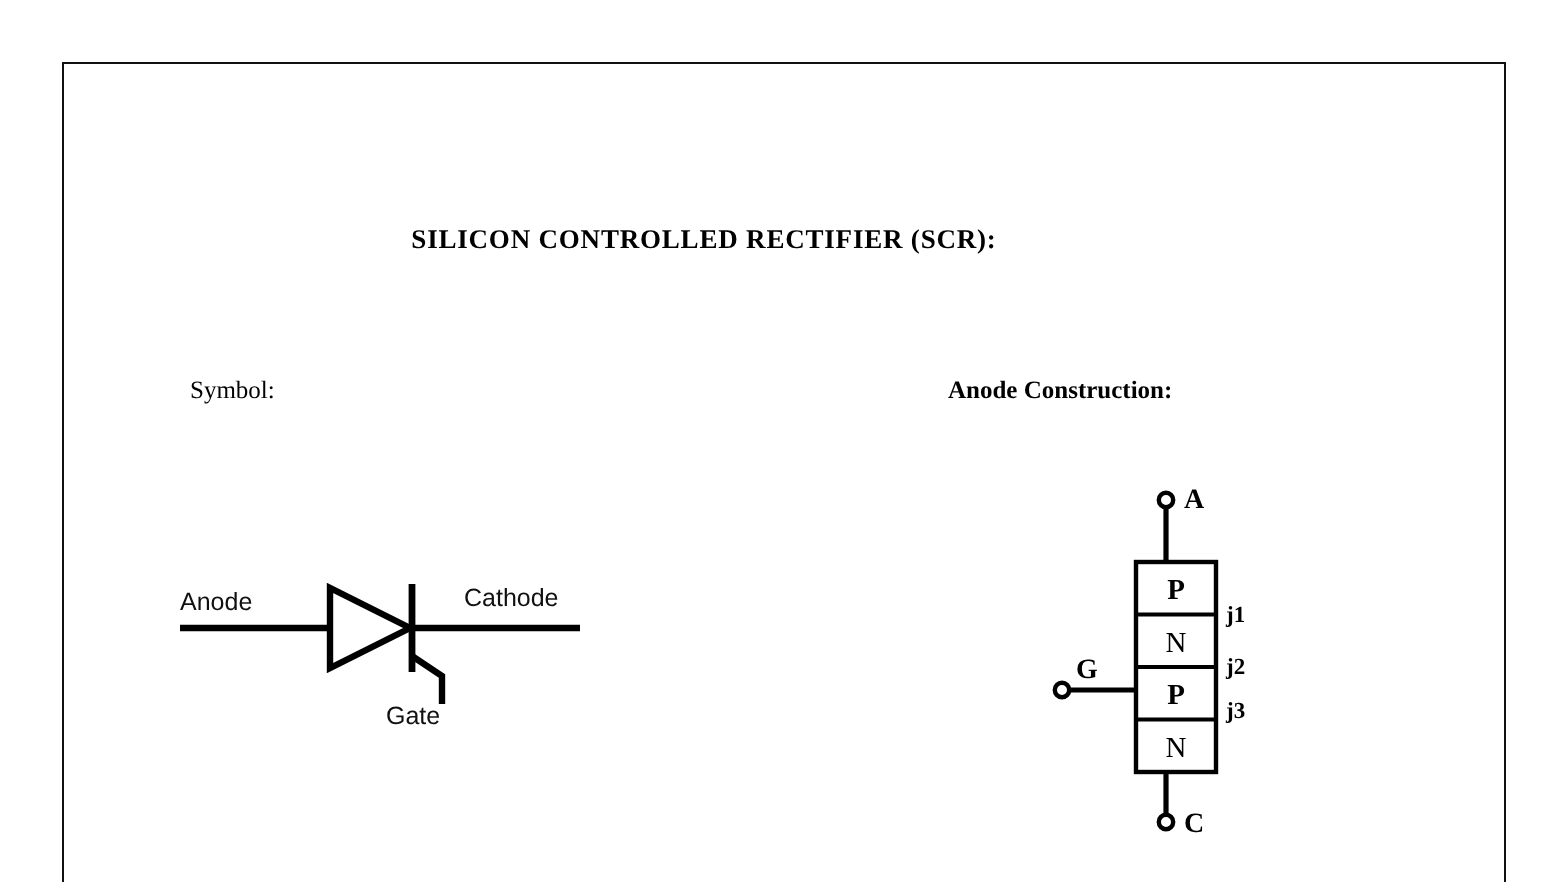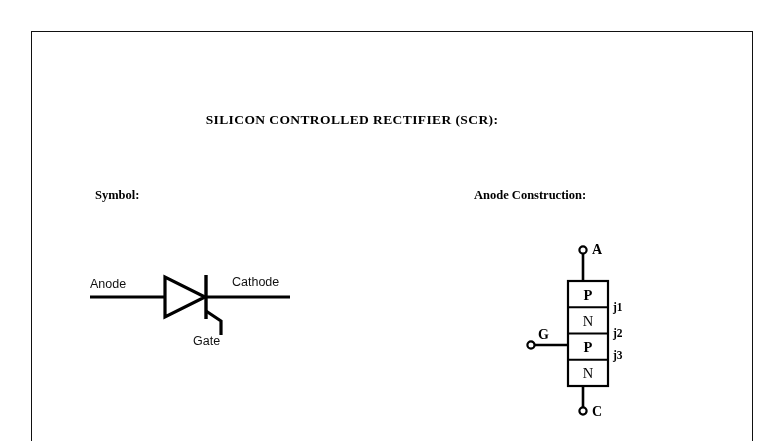--- a/index.html
+++ b/index.html
@@ -38,36 +38,36 @@
     text-align: center;
     font-weight: bold;
     font-size: 13.5px;
     letter-spacing: 0.4px;
     white-space: nowrap;
   }
   #symbol-heading {
     position: absolute;
     left: 95px;
     top: 188px;
-    font-weight: bold;
+    font-weight: normal;
     font-size: 12.5px;
     white-space: nowrap;
   }
   #block-heading {
     position: absolute;
     left: 474px;
     top: 188px;
     font-weight: bold;
     font-size: 12.5px;
     white-space: nowrap;
   }
 
   
   .figure { position: absolute; }
-  #symbol-figure { left: 80px;  top: 255px; width: 230px; height: 100px; }
+  #symbol-figure { left: 80px;  top: 272px; width: 230px; height: 100px; }
   #block-figure  { left: 505px; top: 235px; width: 160px; height: 195px; }
 
   .figure svg { display: block; overflow: visible; }
 
   
   .sym-label {
     font-family: "Liberation Sans", sans-serif;
     font-size: 12.5px;
     fill: #111111;
   }

